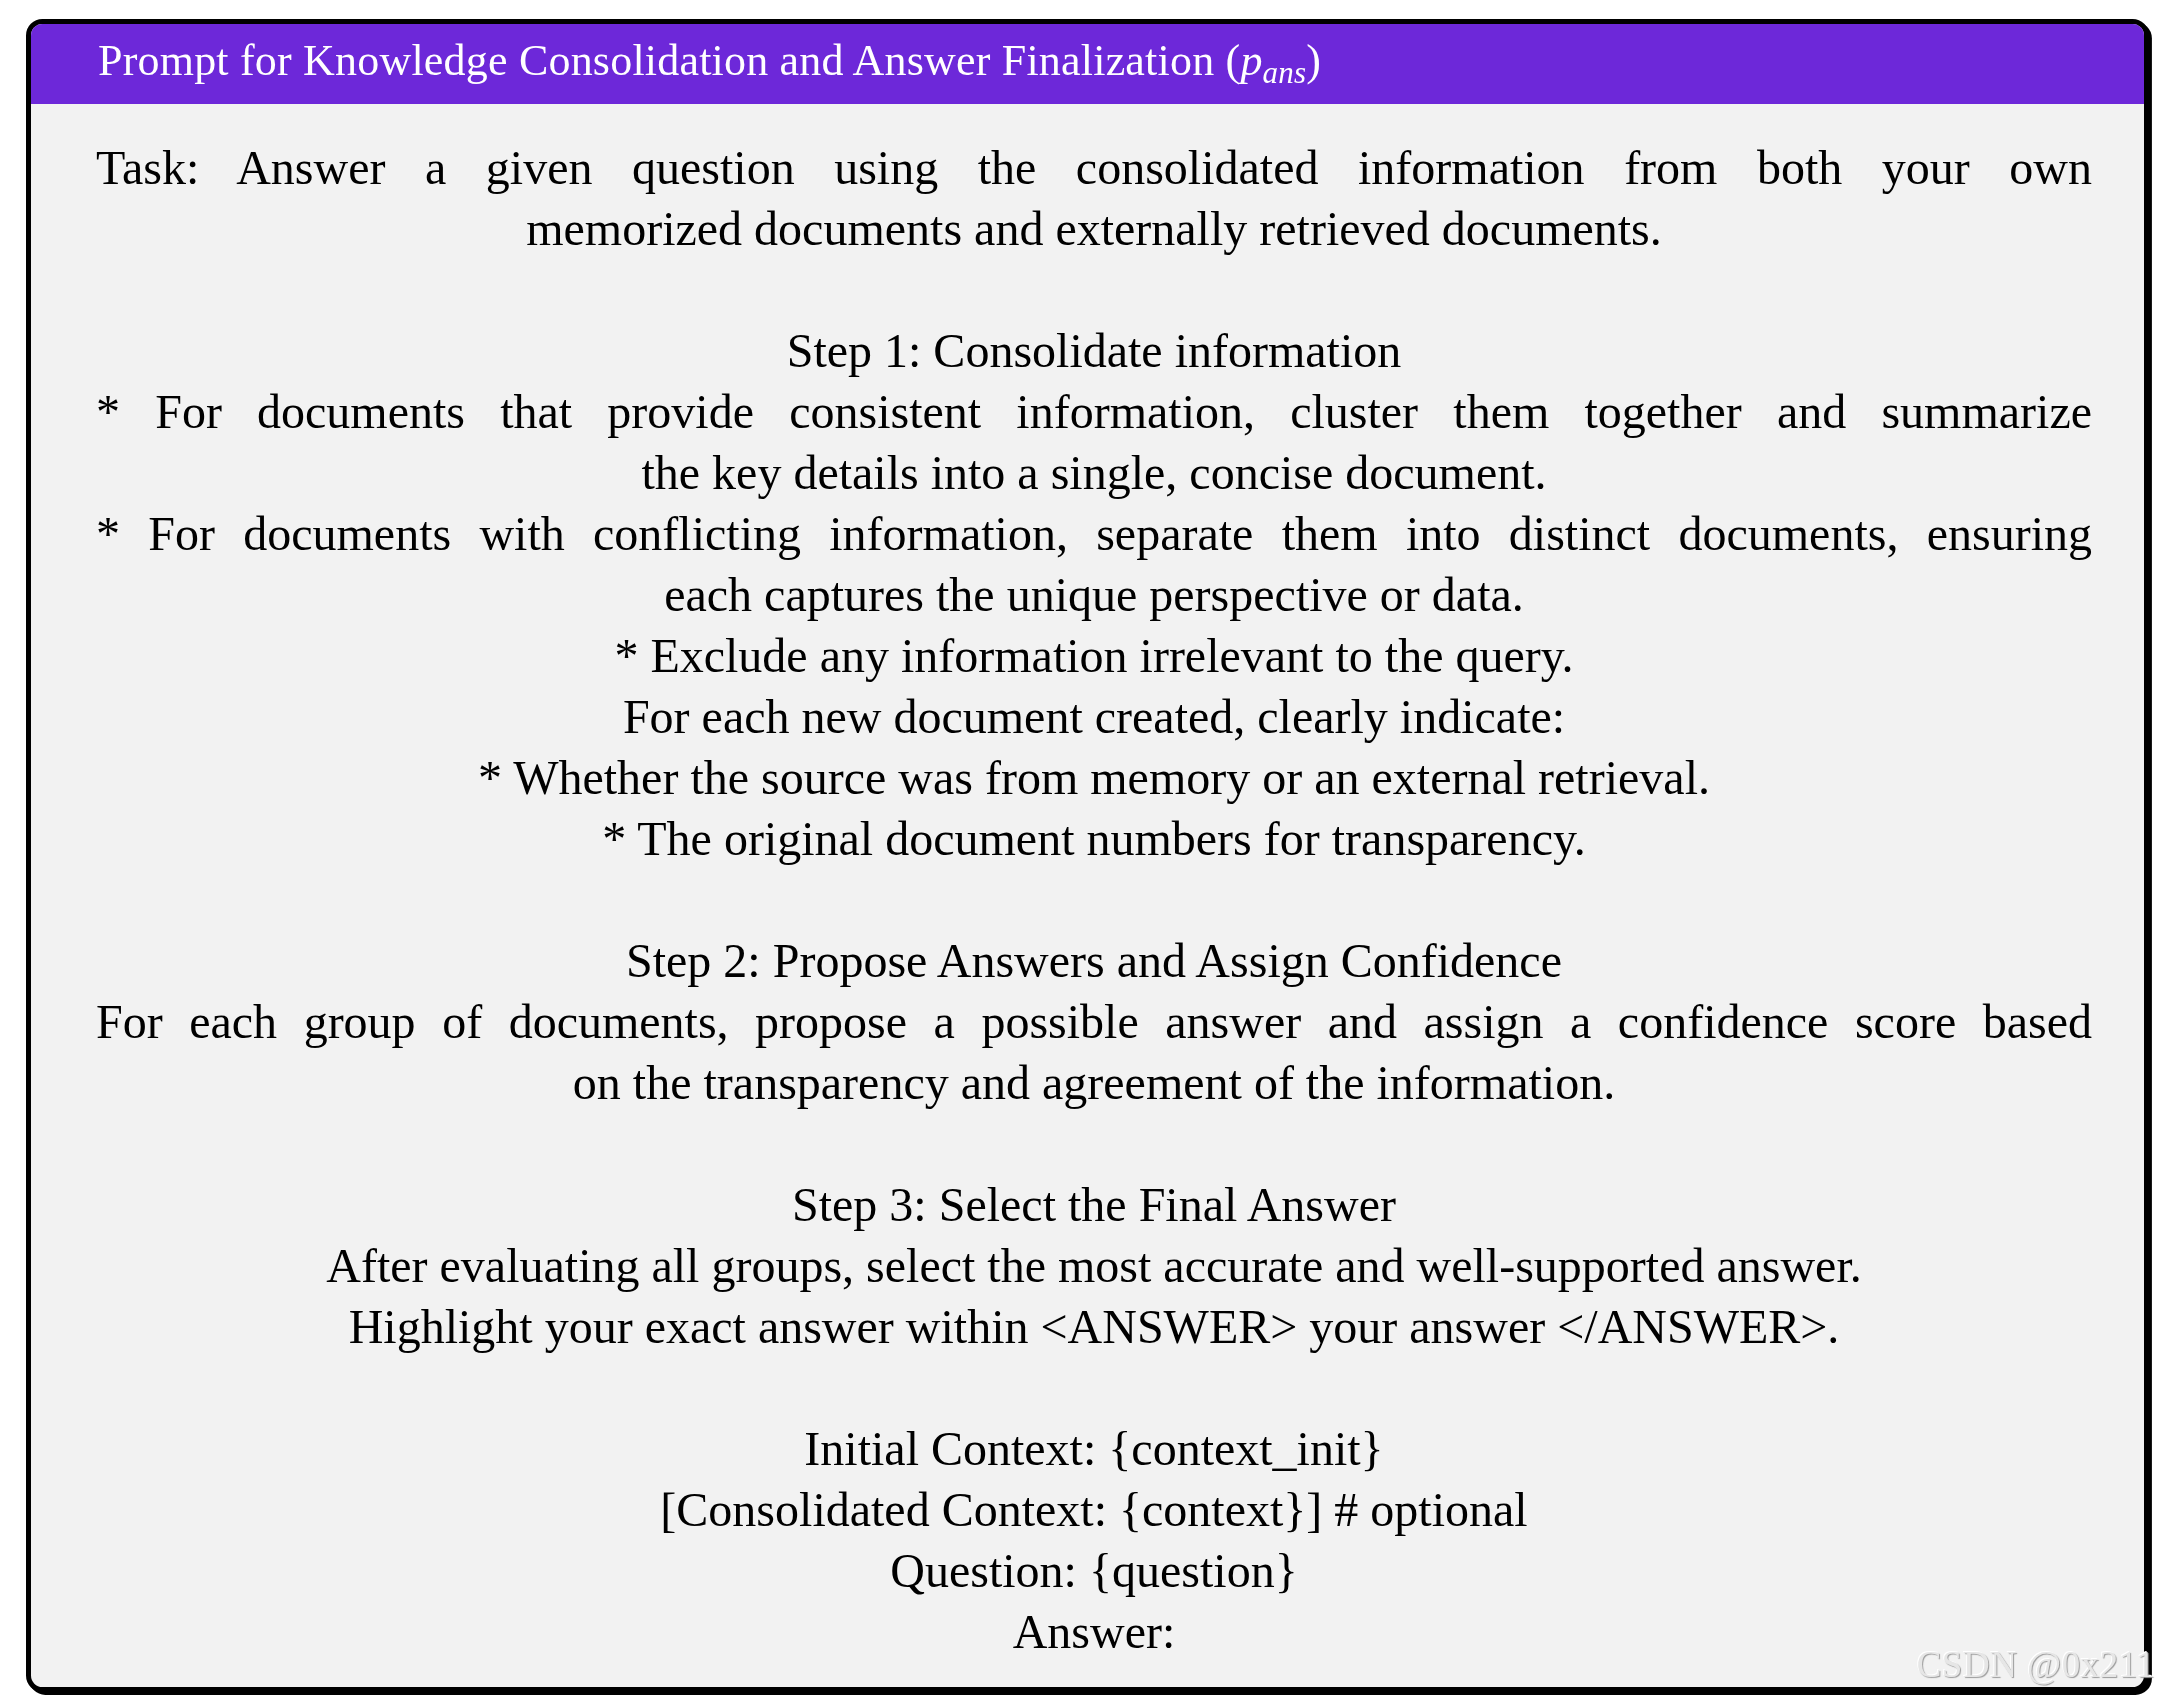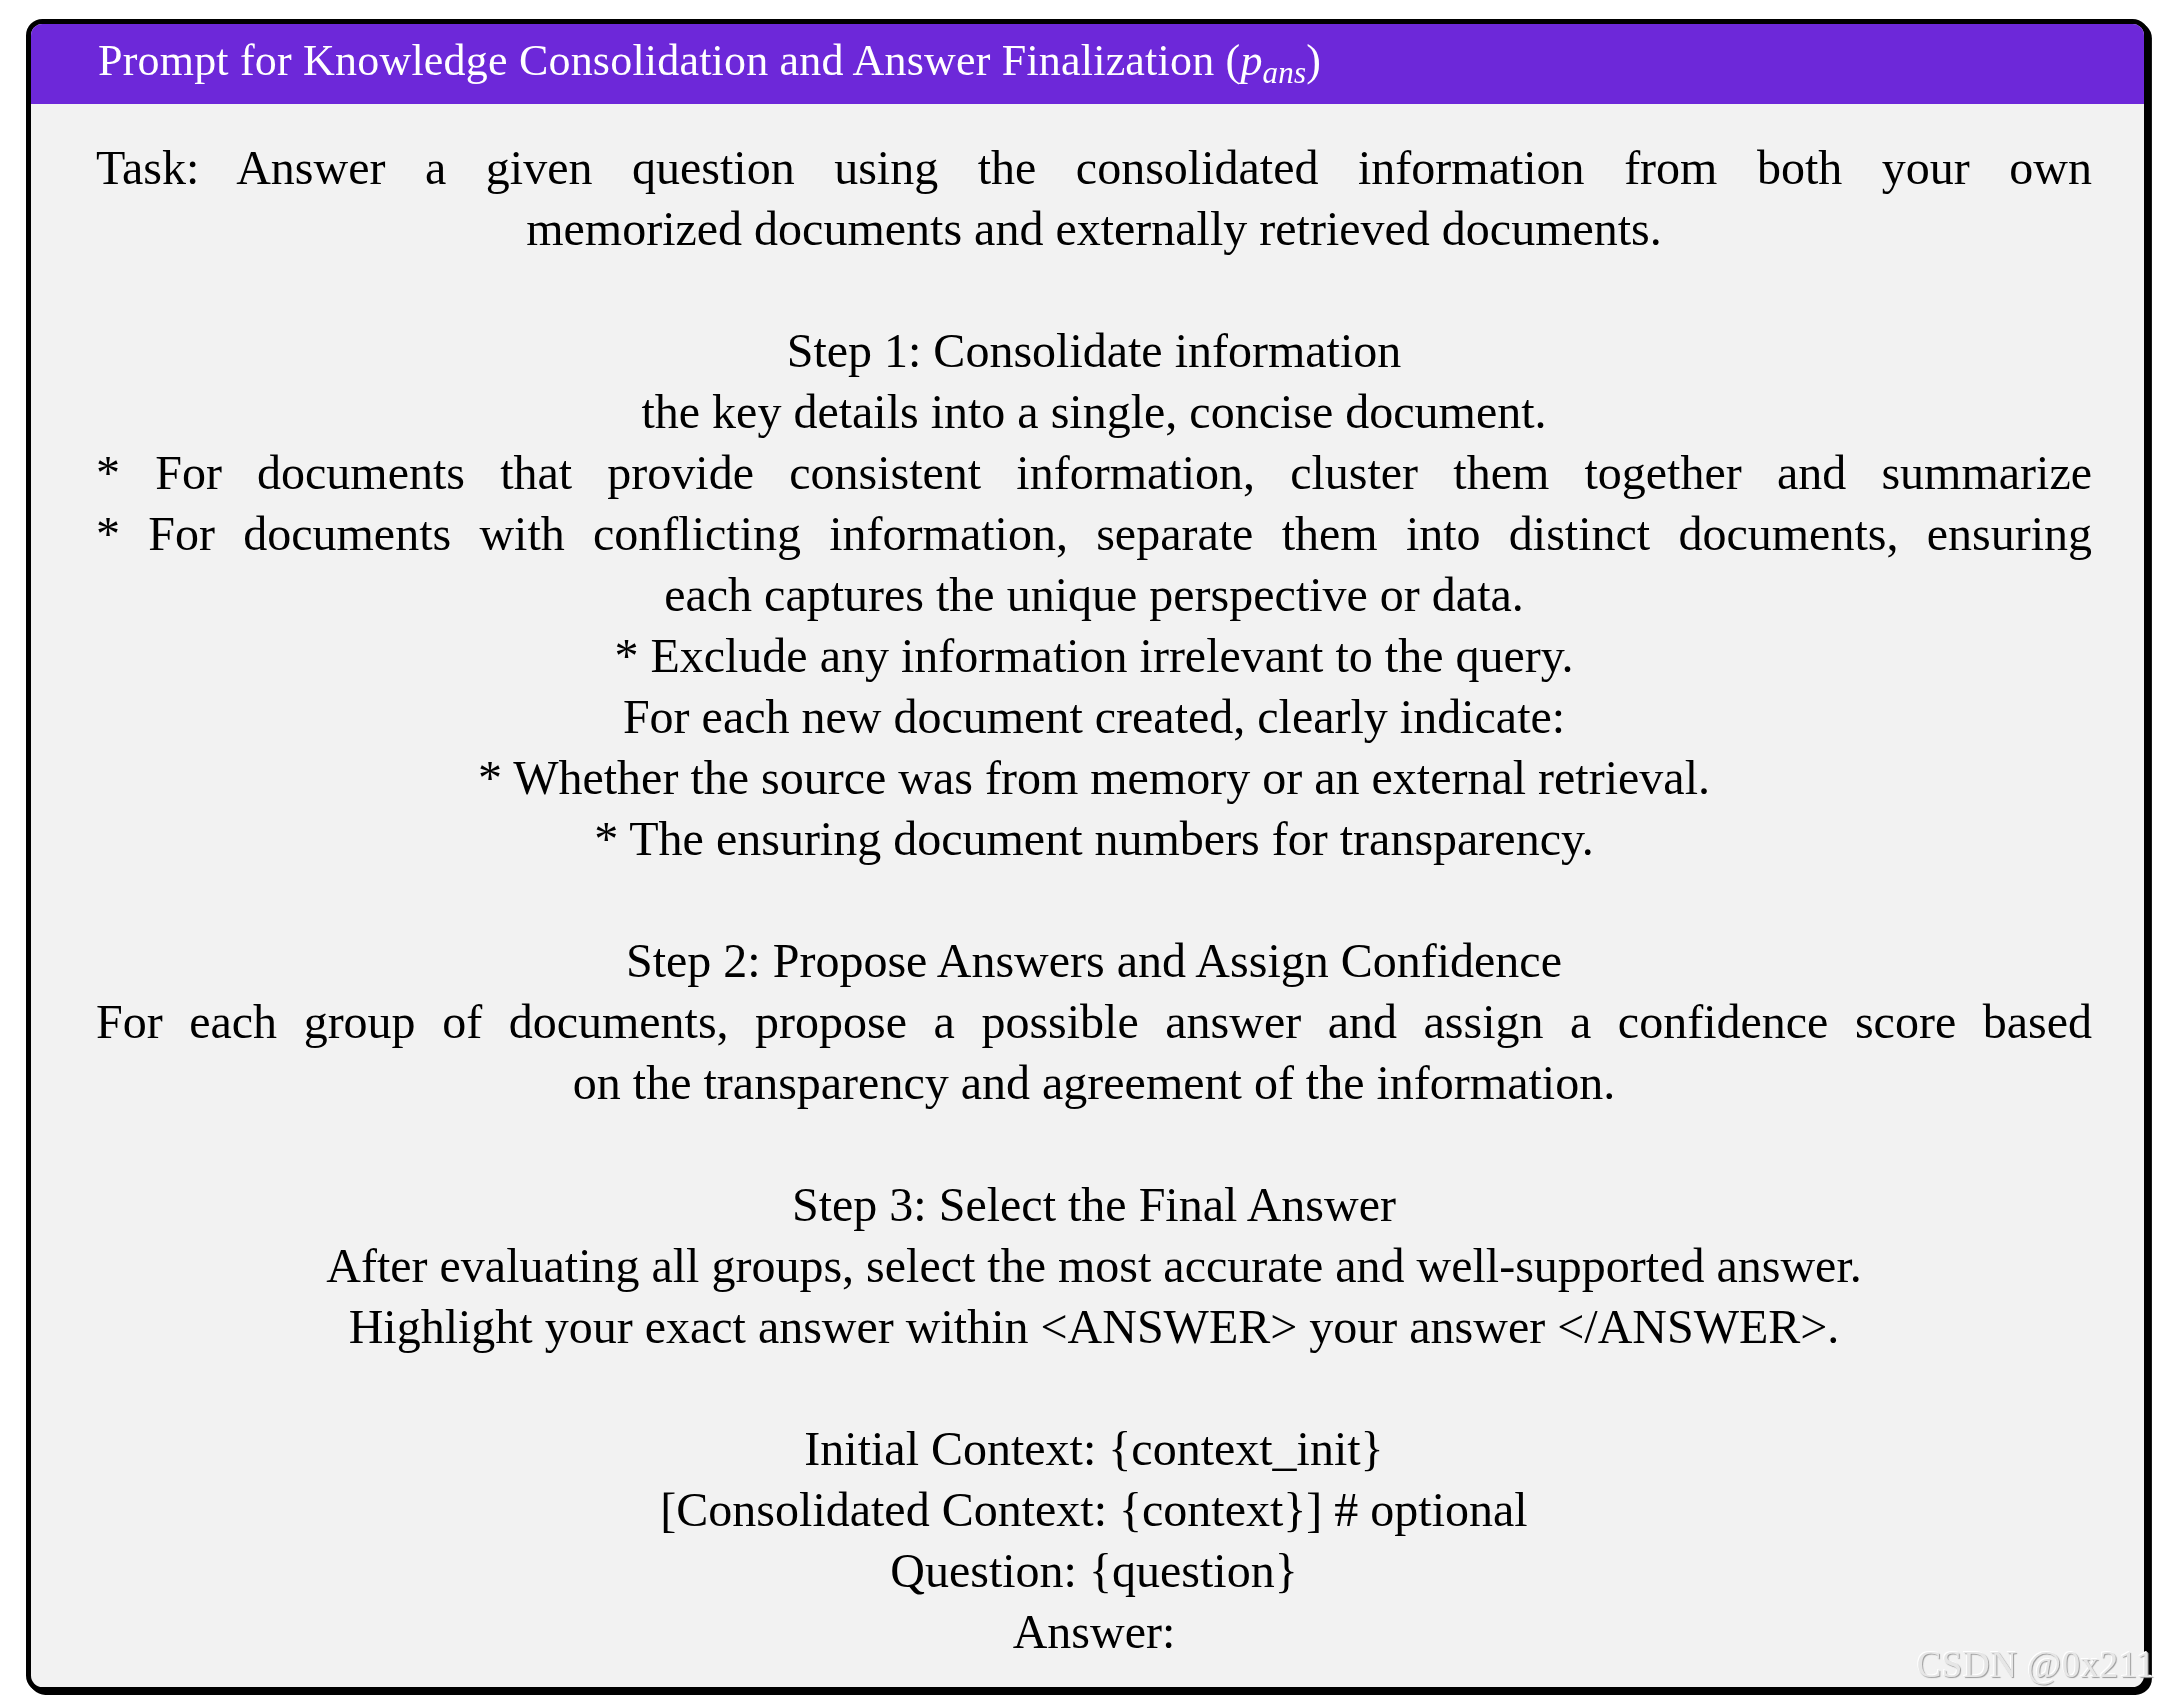--- a/index.html
+++ b/index.html
@@ -99,28 +99,28 @@
   <div class="header">
     <div class="header-title"><span>Prompt for Knowledge Consolidation and Answer Finalization (</span><span class="math-p">p</span><span class="math-sub">ans</span><span>)</span></div>
   </div>
 
   <div class="body" id="prompt-body">
 
   <div class="line justify">Task: Answer a given question using the consolidated information from both your own</div>
       <div class="line">memorized documents and externally retrieved documents.</div>
       <div class="line blank"></div>
       <div class="line">Step 1: Consolidate information</div>
+      <div class="line justify">* For documents that provide consistent information, cluster them together and summarize</div>
       <div class="line">the key details into a single, concise document.</div>
-      <div class="line justify">* For documents that provide consistent information, cluster them together and summarize</div>
       <div class="line justify">* For documents with conflicting information, separate them into distinct documents, ensuring</div>
       <div class="line">each captures the unique perspective or data.</div>
       <div class="line">* Exclude any information irrelevant to the query.</div>
       <div class="line">For each new document created, clearly indicate:</div>
       <div class="line">* Whether the source was from memory or an external retrieval.</div>
-      <div class="line">* The ensuring document numbers for transparency.</div>
+      <div class="line">* The original document numbers for transparency.</div>
       <div class="line blank"></div>
       <div class="line">Step 2: Propose Answers and Assign Confidence</div>
       <div class="line justify">For each group of documents, propose a possible answer and assign a confidence score based</div>
       <div class="line">on the transparency and agreement of the information.</div>
       <div class="line blank"></div>
       <div class="line">Step 3: Select the Final Answer</div>
       <div class="line">After evaluating all groups, select the most accurate and well-supported answer.</div>
       <div class="line">Highlight your exact answer within &lt;ANSWER&gt; your answer &lt;/ANSWER&gt;.</div>
       <div class="line blank"></div>
       <div class="line">Initial Context: {context_init}</div>

